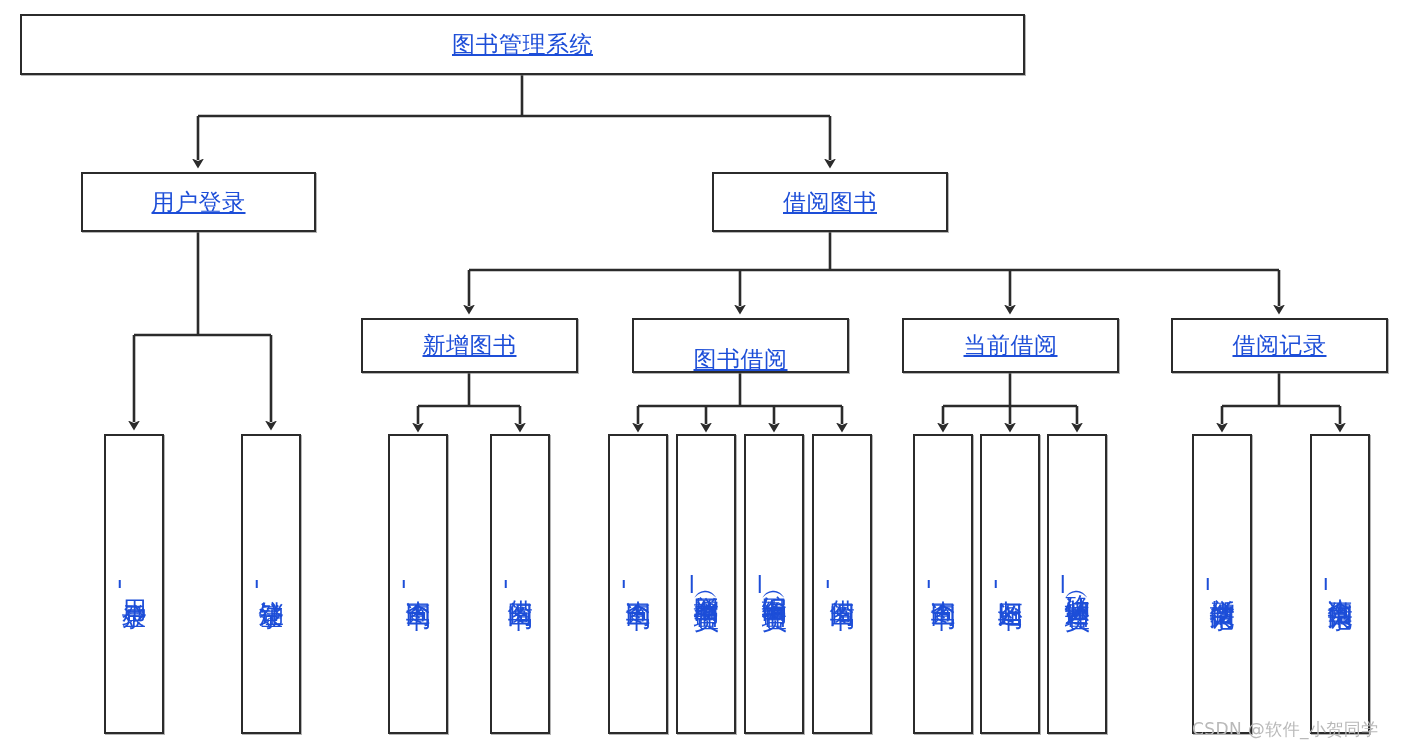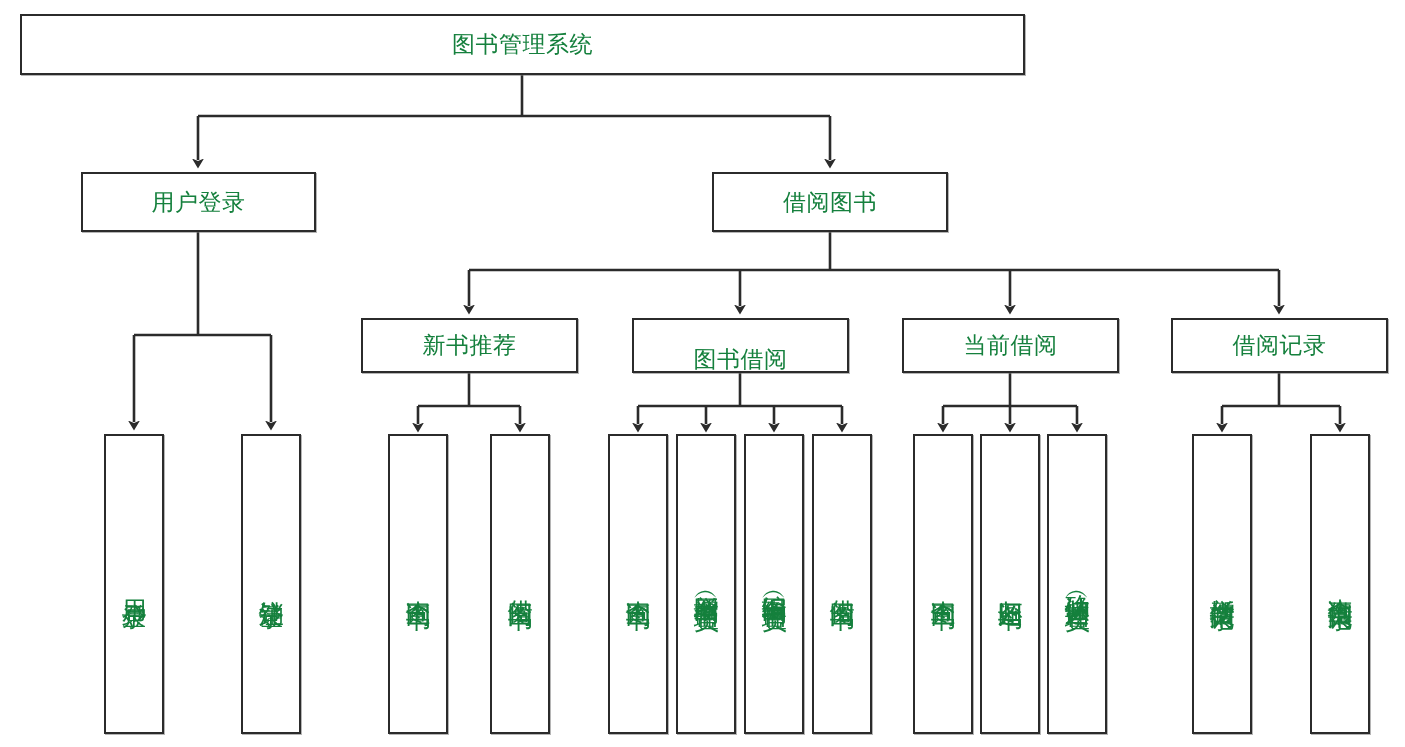--- a/index.html
+++ b/index.html
@@ -27,22 +27,23 @@
     pointer-events: none;
   }
   .node {
     position: absolute;
     box-sizing: border-box;
     border: 2px solid #2b2b2b;
     background: #ffffff;
     display: flex;
     align-items: center;
     justify-content: center;
-    color: #15803d;
+    color: #1d4ed8;
     box-shadow: 1px 1px 0 rgba(120,120,120,0.55);
+    text-decoration: underline;
   }
   .node .lbl {
     display: block;
     text-align: center;
     line-height: 1.05;
     white-space: nowrap;
   }
   .node.horiz .lbl {
     font-size: 23px;
     letter-spacing: 0.5px;
@@ -134,21 +135,21 @@
 
   <div class="node horiz" style="left:81px; top:172px; width:235px; height:60px;">
     <span class="lbl">用户登录</span>
   </div>
 
   <div class="node horiz" style="left:712px; top:172px; width:236px; height:60px;">
     <span class="lbl">借阅图书</span>
   </div>
 
   <div class="node horiz" style="left:361px; top:318px; width:217px; height:55px;">
-    <span class="lbl">新书推荐</span>
+    <span class="lbl">新增图书</span>
   </div>
 
   <div class="node horiz" style="left:632px; top:318px; width:217px; height:55px;align-items:flex-end;">
     <span class="lbl">图书借阅</span>
   </div>
 
   <div class="node horiz" style="left:1171px; top:318px; width:217px; height:55px;">
     <span class="lbl">借阅记录</span>
   </div>
 
@@ -201,14 +202,15 @@
   </div>
 
   <div class="node vert" style="left:1192px; top:434px; width:60px; height:300px;">
     <span class="lbl">新增借阅记录</span>
   </div>
 
   <div class="node vert" style="left:1310px; top:434px; width:60px; height:300px;">
     <span class="lbl">查询借阅记录</span>
   </div>
 
+  <div class="watermark" style="left:1192px; top:718px;">CSDN @软件_小贺同学</div>
 
 </div>
 
 </body></html>

